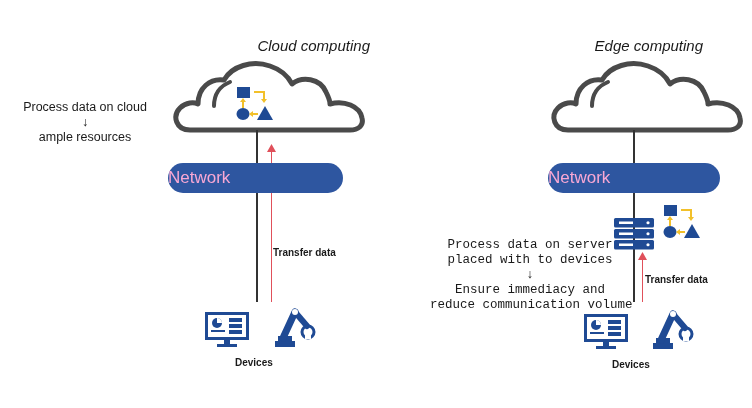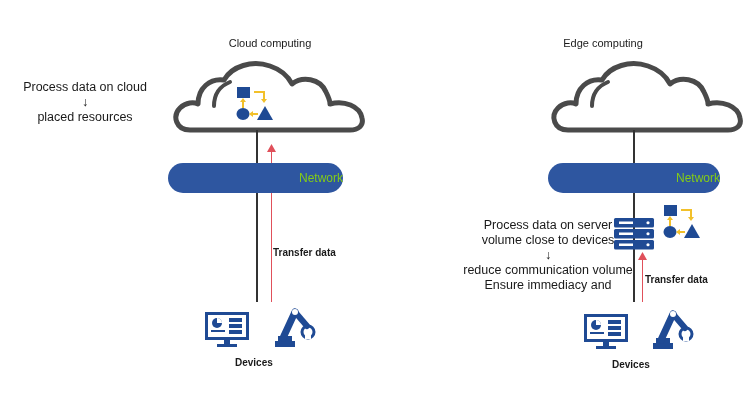--- a/index.html
+++ b/index.html
@@ -1,37 +1,37 @@
 <!DOCTYPE html>
 <html><head>
 <meta charset="utf-8">
 <style>
   html, body { margin:0; padding:0; background:#ffffff; }
   body { width:752px; height:408px; position:relative; overflow:hidden;
          font-family:"Liberation Sans", sans-serif; color:#1a1a1a; }
   .abs { position:absolute; }
-  .title { font-size:11px; text-align:center; white-space:nowrap; }
-  .desc { font-size:12.5px; text-align:center; line-height:15px; white-space:nowrap; }
+  .title { font-size:15px; text-align:right; white-space:nowrap;font-style:italic; }
+  .desc { font-size:12.5px; text-align:center; line-height:15px; white-space:nowrap;margin-top:20px; }
   .label { font-size:10px; white-space:nowrap;font-weight:bold; }
-  .network { background:#2e56a0; color:#84cc16; font-size:12px; text-align:right;
+  .network { background:#2e56a0; color:#f9a8d4; font-size:17px; text-align:left;
              border-radius:20px; }
   .vline { background:#333; width:1.5px; }
   .rline { background:#e0505a; width:1px; }
   svg { position:absolute; overflow:visible; }
 </style>
 </head>
 <body>
 
 <div>
   <div class="abs title" style="left:170px; top:37px; width:200px;">Cloud computing</div>
 
   <div class="abs desc" style="left:5px; top:80px; width:160px;">
     <div>Process data on cloud</div>
     <div>↓</div>
-    <div>placed resources</div>
+    <div>ample resources</div>
   </div>
 
   <svg style="left:170px; top:58px;" width="200" height="80" viewBox="0 0 200 80">
     <path d="M20,72 C6,72 2,58 10,50 C16,44 24,44 28,46 C28,30 40,20 54,22 C62,8 82,2 100,8 C112,12 118,18 122,26 C132,18 150,20 156,34 C160,42 160,44 160,46 C174,42 190,48 192,60 C194,68 188,72 180,72 Z" fill="#fff" stroke="#4a4a4a" stroke-width="5" stroke-linejoin="round"></path>
     <path d="M44,48 C44,36 50,28 60,24" fill="none" stroke="#4a4a4a" stroke-width="4" stroke-linecap="round"></path>
   </svg>
 
   <svg style="left:236px; top:86px;" width="40" height="36" viewBox="0 0 40 36">
     <rect x="1" y="1" width="13" height="11" fill="#1f4a94"></rect>
     <path d="M18,6 H28 V14" fill="none" stroke="#f2c02a" stroke-width="2"></path>
@@ -84,26 +84,26 @@
 
   <svg style="left:548px; top:58px;" width="200" height="80" viewBox="0 0 200 80">
     <path d="M20,72 C6,72 2,58 10,50 C16,44 24,44 28,46 C28,30 40,20 54,22 C62,8 82,2 100,8 C112,12 118,18 122,26 C132,18 150,20 156,34 C160,42 160,44 160,46 C174,42 190,48 192,60 C194,68 188,72 180,72 Z" fill="#fff" stroke="#4a4a4a" stroke-width="5" stroke-linejoin="round"></path>
     <path d="M44,48 C44,36 50,28 60,24" fill="none" stroke="#4a4a4a" stroke-width="4" stroke-linecap="round"></path>
   </svg>
 
   <div class="abs vline" style="left:633px; top:130px; height:172px;"></div>
 
   <div class="abs network" style="left:548px; top:163px; width:172px; height:30px; line-height:30px;">Network</div>
 
-  <div class="abs desc" style="left:448px; top:218px; width:200px;">
+  <div class="abs desc" style="left:430px; top:218px; width:200px;font-family:Liberation Mono, monospace;">
     <div>Process data on server</div>
-    <div>volume close to devices</div>
+    <div>placed with to devices</div>
     <div>↓</div>
+    <div>Ensure immediacy and</div>
     <div>reduce communication volume</div>
-    <div>Ensure immediacy and</div>
   </div>
 
   <svg style="left:614px; top:218px;" width="40" height="32" viewBox="0 0 40 32">
     <rect x="0" y="0" width="40" height="9.5" rx="1.5" fill="#1f4a94"></rect>
     <rect x="0" y="11" width="40" height="9.5" rx="1.5" fill="#1f4a94"></rect>
     <rect x="0" y="22" width="40" height="9.5" rx="1.5" fill="#1f4a94"></rect>
     <rect x="5" y="3.5" width="14" height="2.5" fill="#fff"></rect>
     <rect x="5" y="14.5" width="14" height="2.5" fill="#fff"></rect>
     <rect x="5" y="25.5" width="14" height="2.5" fill="#fff"></rect>
     <circle cx="34" cy="4.75" r="1.6" fill="#fff"></circle>

